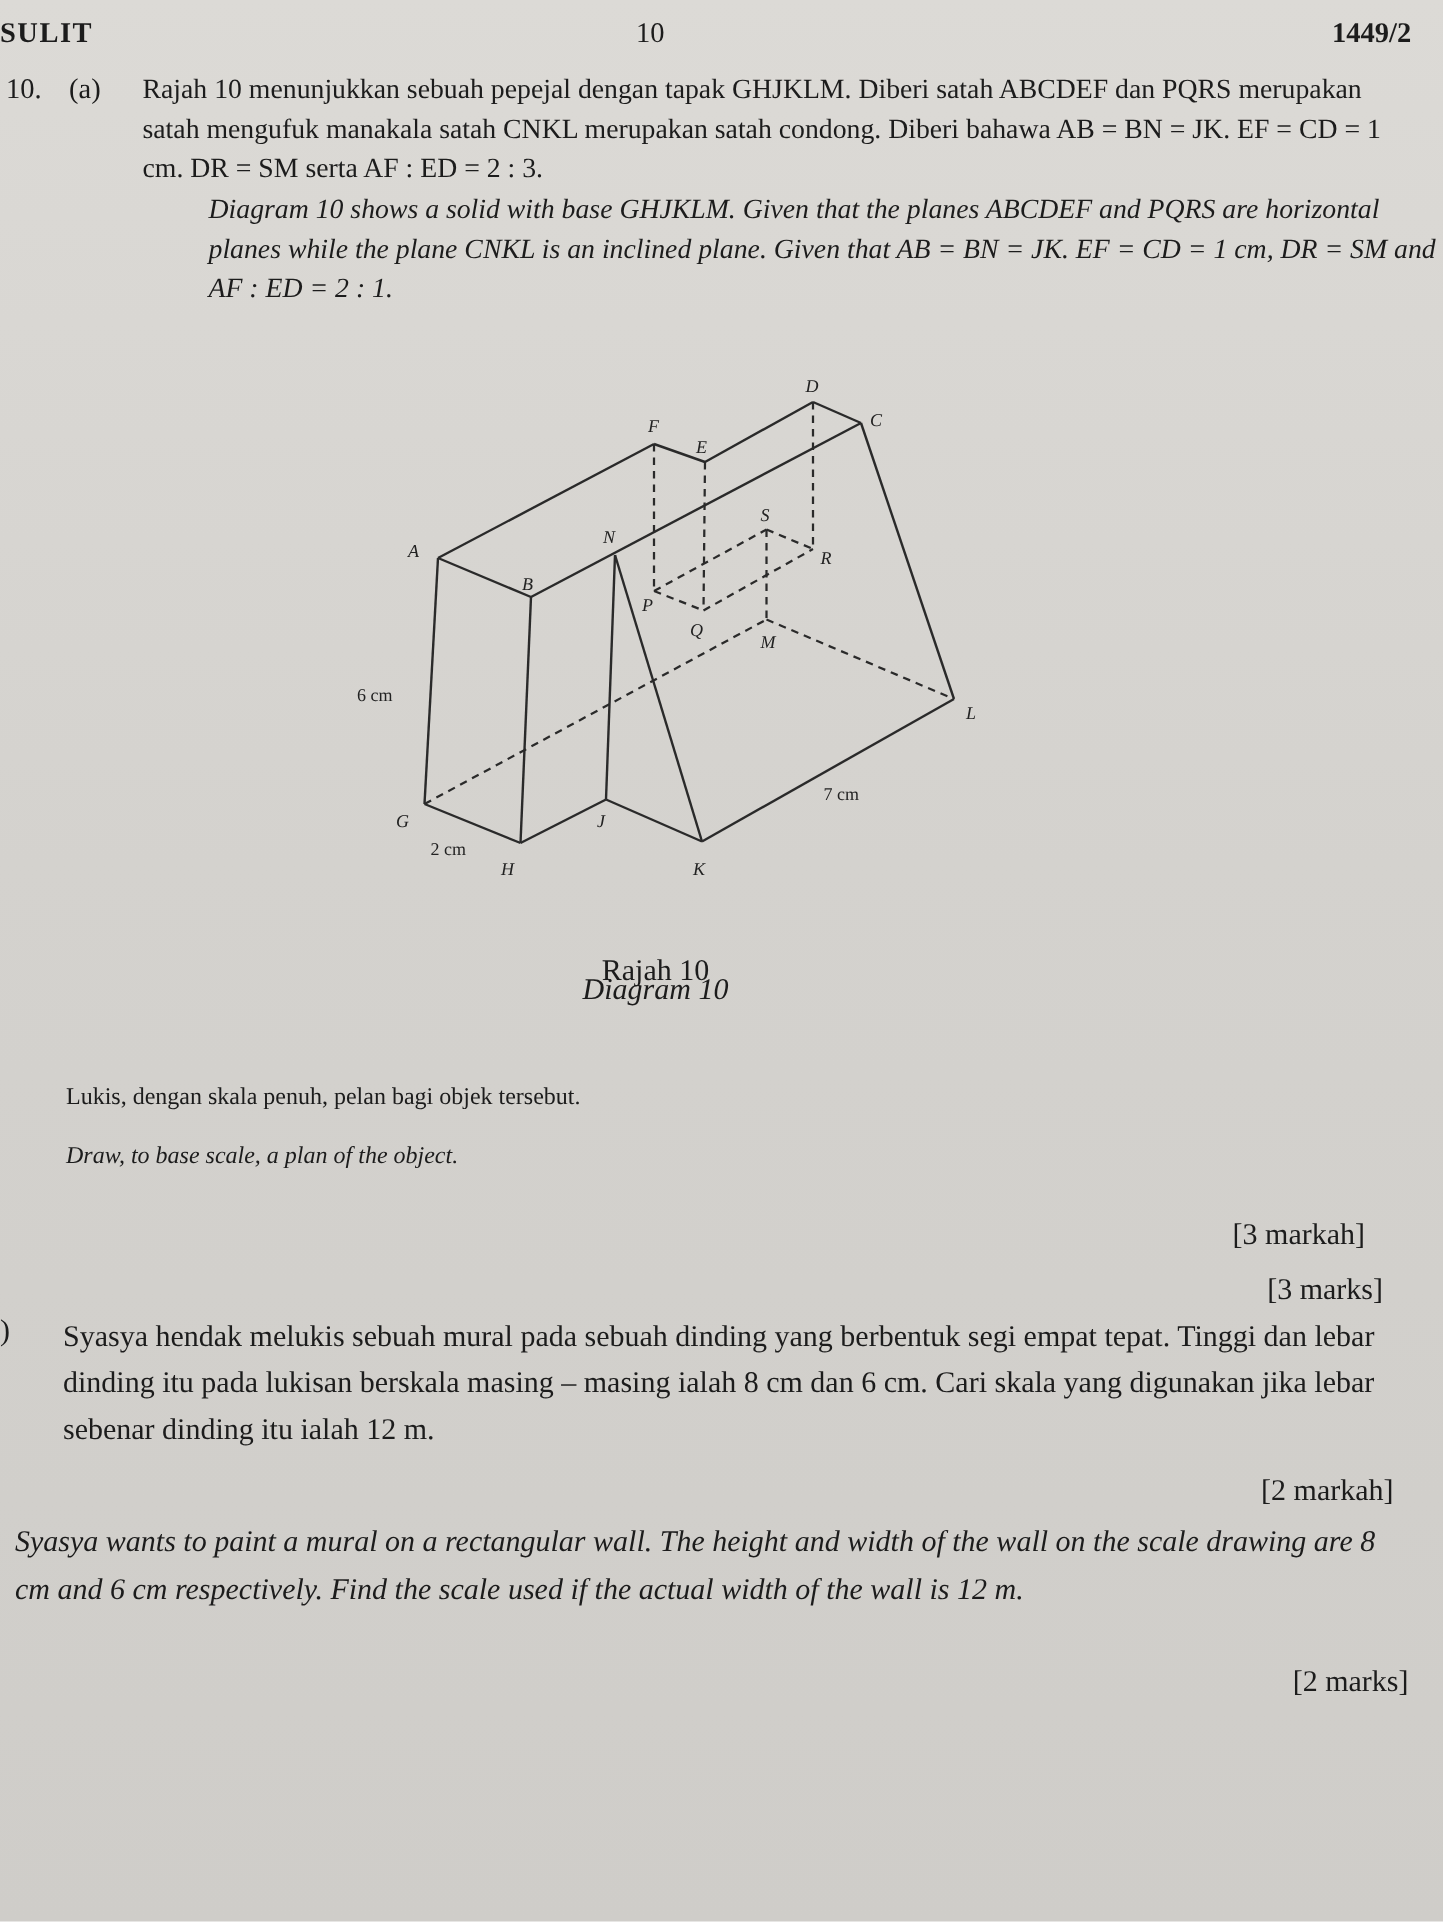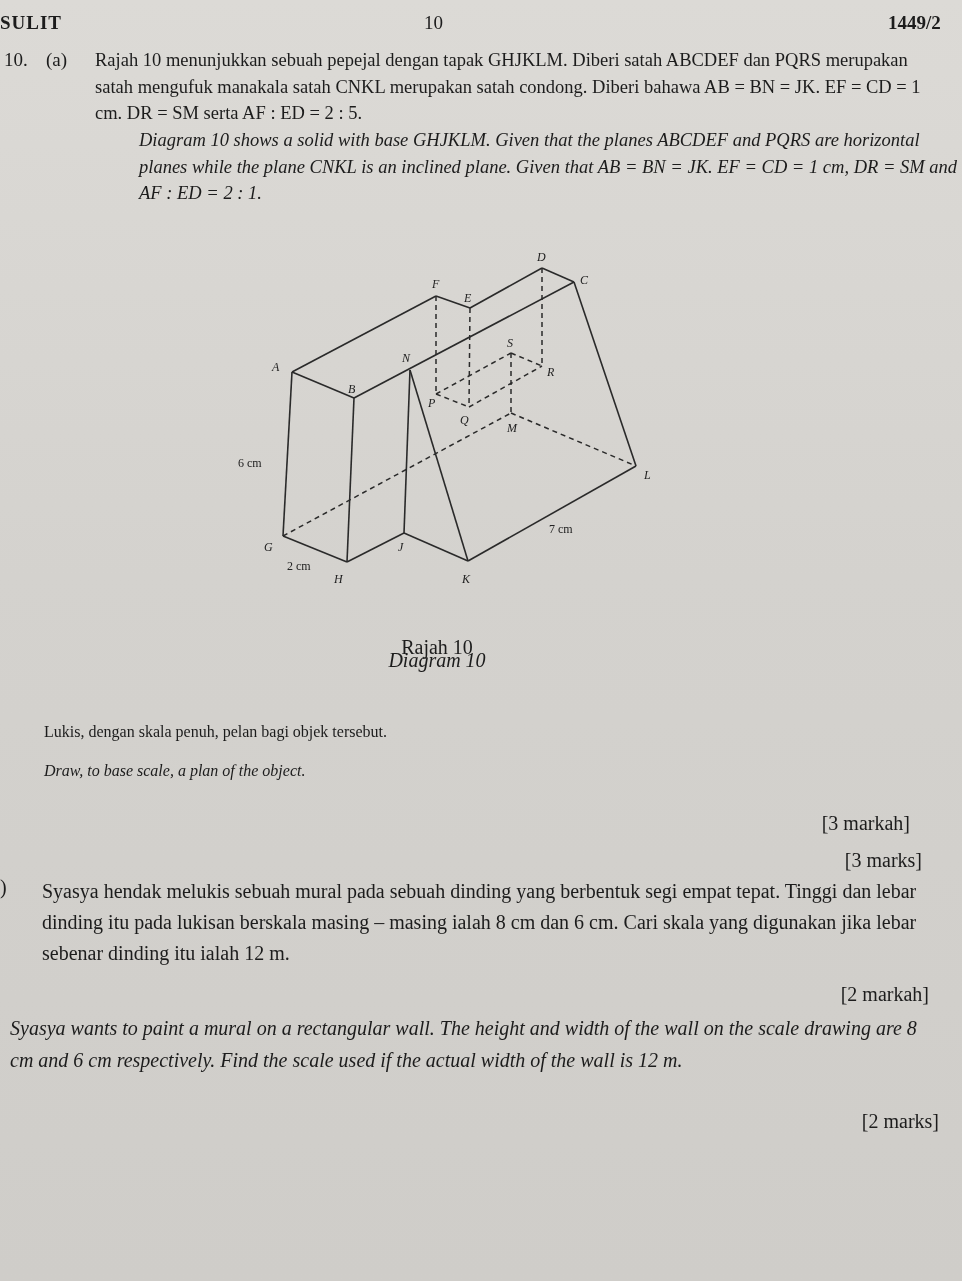--- a/index.html
+++ b/index.html
@@ -39,21 +39,21 @@
 </head>
 <body>
 
 <div class="abs hdr hdr-left">SULIT</div>
 <div class="abs hdr hdr-center">10</div>
 <div class="abs hdr hdr-right">1449/2</div>
 
 <div class="abs qnum">10.</div>
 <div class="abs qpart">(a)</div>
 
-<div class="abs para para-my">Rajah 10 menunjukkan sebuah pepejal dengan tapak GHJKLM. Diberi satah ABCDEF dan PQRS merupakan satah mengufuk manakala satah CNKL merupakan satah condong. Diberi bahawa AB = BN = JK. EF = CD = 1 cm. DR = SM serta AF : ED = 2 : 5.</div>
+<div class="abs para para-my">Rajah 10 menunjukkan sebuah pepejal dengan tapak GHJKLM. Diberi satah ABCDEF dan PQRS merupakan satah mengufuk manakala satah CNKL merupakan satah condong. Diberi bahawa AB = BN = JK. EF = CD = 1 cm. DR = SM serta AF : ED = 2 : 3.</div>
 <div class="abs para para-en">Diagram 10 shows a solid with base GHJKLM. Given that the planes ABCDEF and PQRS are horizontal planes while the plane CNKL is an inclined plane. Given that AB = BN = JK. EF = CD = 1 cm, DR = SM and AF : ED = 2 : 1.</div>
 
 <svg class="abs diagram" width="450" height="360" viewBox="220 230 450 360">
   <g stroke="#2a2a2a" stroke-width="1.6" fill="none">
 
     <line x1="290" y1="366" x2="434" y2="290"></line>
     <line x1="434" y1="290" x2="468" y2="302"></line>
     <line x1="468" y1="302" x2="540" y2="262"></line>
     <line x1="540" y1="262" x2="572" y2="276"></line>
     <line x1="290" y1="366" x2="352" y2="392"></line>

